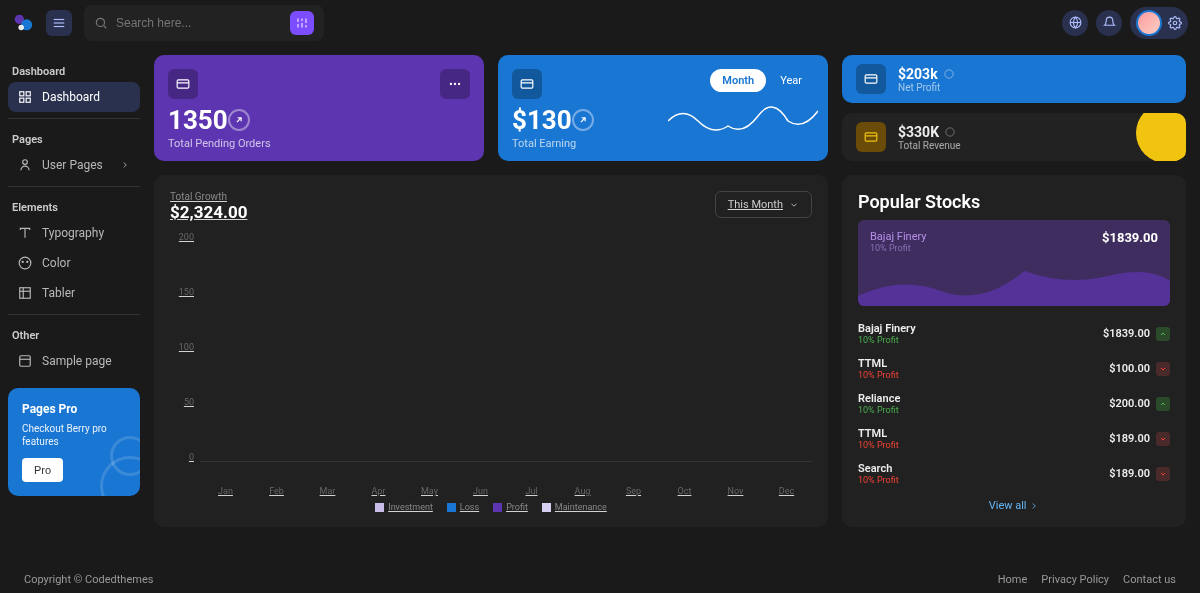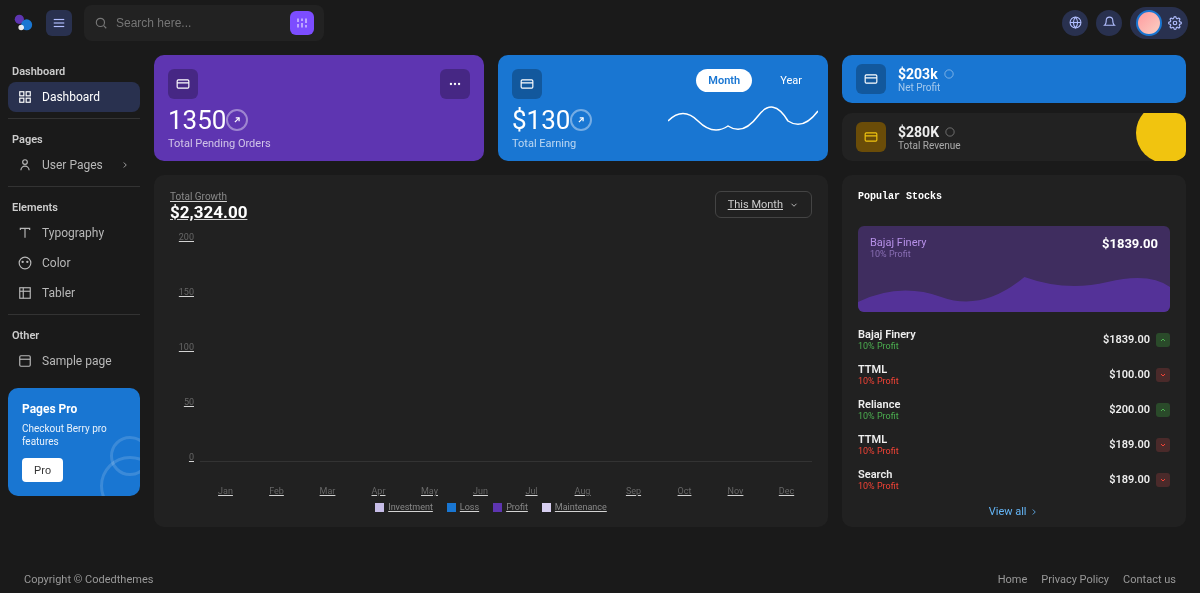--- a/index.html
+++ b/index.html
@@ -33,24 +33,24 @@
 .row { display: flex; gap: 14px; margin-bottom: 14px; }
 .card { border-radius: 10px; padding: 14px; position: relative; overflow: hidden; }
 .card-purple { background: #5e35b1; flex: 0 0 330px; height: 106px; }
 .card-blue { background: #1976d2; flex: 0 0 330px; height: 106px; }
 .card-stack { flex: 1; display: flex; flex-direction: column; gap: 10px; }
 .mini-card { border-radius: 10px; padding: 10px 14px; height: 48px; display: flex; align-items: center; gap: 12px; position: relative; overflow: hidden; }
 .mini-blue { background: #1976d2; }
 .mini-dark { background: #222; }
 .card-icon-box { width: 30px; height: 30px; background: rgba(0,0,0,0.25); border-radius: 6px; display: flex; align-items: center; justify-content: center; }
 .card-menu { position: absolute; top: 14px; right: 14px; width: 30px; height: 30px; background: rgba(0,0,0,0.25); border-radius: 6px; display: flex; align-items: center; justify-content: center; cursor: pointer; }
-.big-num { font-size: 26px; font-weight: 400; color: #fff; display: flex; align-items: center; margin-top: 6px; text-align: center; }
+.big-num { font-size: 26px; font-weight: 700; color: #fff; display: flex; align-items: center; margin-top: 6px; text-align: center; }
 .circ-icon { width: 22px; height: 22px; border: 2px solid rgba(255,255,255,0.4); border-radius: 50%; display: inline-flex; align-items: center; justify-content: center; }
 .card-sub { font-size: 11px; color: rgba(255,255,255,0.7); margin-top: 2px; }
-.toggle-group { position: absolute; top: 14px; right: 14px; display: flex; gap: 16px; }
+.toggle-group { position: absolute; top: 14px; right: 14px; display: flex; gap: 2px; }
 .toggle-btn { padding: 5px 12px; border-radius: 14px; font-size: 11px; cursor: pointer; color: #fff; }
 .toggle-btn.active { background: #fff; color: #1976d2; font-weight: 600; }
 .mini-val { font-size: 14px; font-weight: 700; color: #fff; display: flex; align-items: center; gap: 6px; }
 .mini-sub { font-size: 10px; color: rgba(255,255,255,0.6); }
 .mini-dark .mini-val { color: #eee; }
 .mini-dark .card-icon-box { background: #6a4c08; }
 .yellow-accent { position: absolute; right: -10px; top: -10px; width: 60px; height: 60px; background: #f1c40f; border-radius: 50%; }
 .row2 { display: flex; gap: 14px; }
 .chart-card { background: #212121; border-radius: 10px; padding: 16px; flex: 0 0 674px; height: 352px; text-decoration: underline; }
 .chart-head { display: flex; justify-content: space-between; align-items: flex-start; margin-bottom: 10px; }
@@ -65,21 +65,21 @@
 .seg { width: 100%; }
 .s-inv { background: #c7bde8; }
 .s-loss { background: #1976d2; }
 .s-prof { background: #5e35b1; }
 .x-axis { display: flex; font-size: 9px; color: #666; padding-left: 30px; margin-top: 4px; }
 .x-axis span { flex: 1; text-align: center; }
 .legend { display: flex; justify-content: center; gap: 14px; font-size: 9px; color: #888; margin-top: 6px; }
 .legend-item { display: flex; align-items: center; gap: 4px; }
 .legend-box { width: 9px; height: 9px; }
 .stocks-card { background: #212121; border-radius: 10px; padding: 16px; flex: 1; height: 352px; overflow: hidden; }
-.stocks-title { font-size: 10px; font-weight: 600; color: #fff; margin-bottom: 24px; font-family: Liberation Mono, monospace; }
+.stocks-title { font-size: 18px; font-weight: 600; color: #fff; margin-bottom: 8px; }
 .stocks-feat { background: #3f2d5f; border-radius: 6px; padding: 10px 12px; height: 86px; position: relative; margin-bottom: 10px; overflow: hidden; }
 .feat-name { font-size: 11px; color: #b690e8; }
 .feat-sub { font-size: 9px; color: #8a6fb5; }
 .feat-val { position: absolute; top: 10px; right: 12px; font-size: 13px; font-weight: 700; color: #fff; }
 .stock-row { display: flex; justify-content: space-between; align-items: center; padding: 6px 0; }
 .stock-name { font-size: 11px; font-weight: 600; color: #eee; }
 .stock-sub { font-size: 9px; }
 .stock-val { font-size: 11px; font-weight: 600; color: #eee; display: flex; align-items: center; gap: 6px; }
 .badge-up { width: 14px; height: 14px; background: #2a4a2a; border-radius: 3px; display: flex; align-items: center; justify-content: center; }
 .badge-dn { width: 14px; height: 14px; background: #4a2a2a; border-radius: 3px; display: flex; align-items: center; justify-content: center; }
@@ -295,21 +295,21 @@
         <div class="mini-card mini-dark">
           <div class="yellow-accent"></div>
           <div class="card-icon-box">
               <svg width="14" height="14" viewBox="0 0 24 24" stroke="#f1c40f" stroke-width="2" fill="none">
                 <rect x="2" y="5" width="20" height="14" rx="2"></rect>
                 <line x1="2" y1="10" x2="22" y2="10"></line>
               </svg>
             </div>
           <div>
             <div class="mini-val">
-                <span>$280K</span>
+                <span>$330K</span>
                 <svg width="10" height="10" viewBox="0 0 24 24" fill="none" stroke="rgba(255,255,255,0.4)" stroke-width="2">
                   <circle cx="12" cy="12" r="10"></circle>
                 </svg>
               </div>
             <div class="mini-sub">Total Revenue</div>
           </div>
         </div>
       </div>
     </div>
     <div class="row2">

